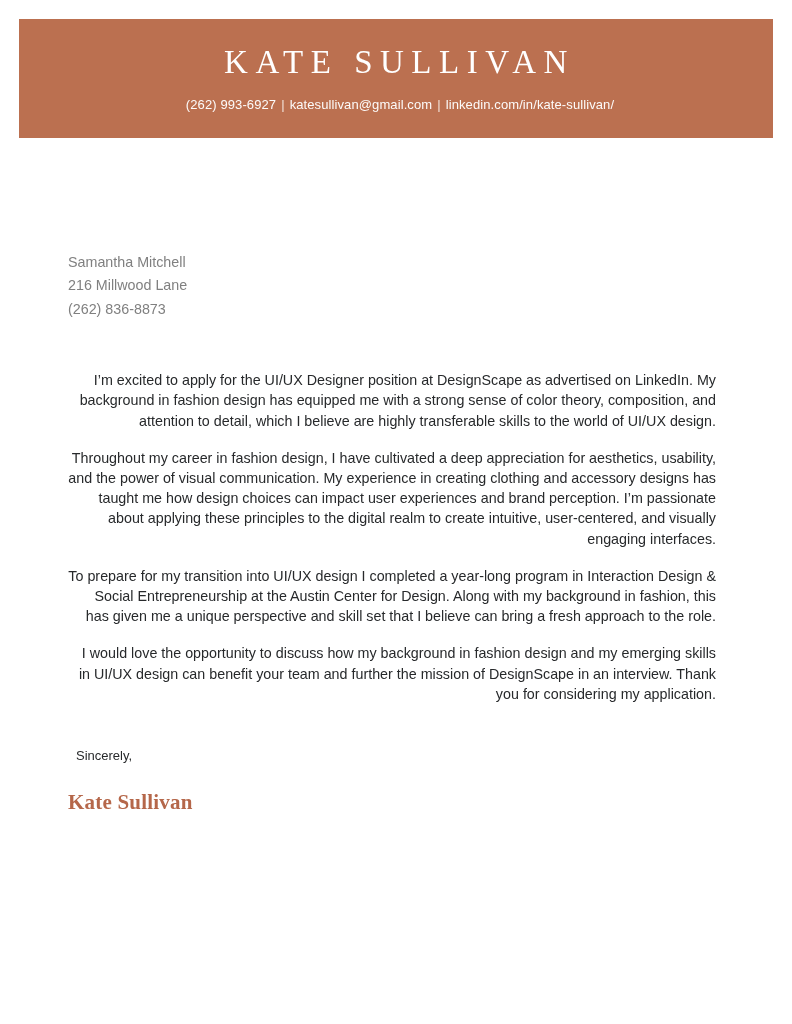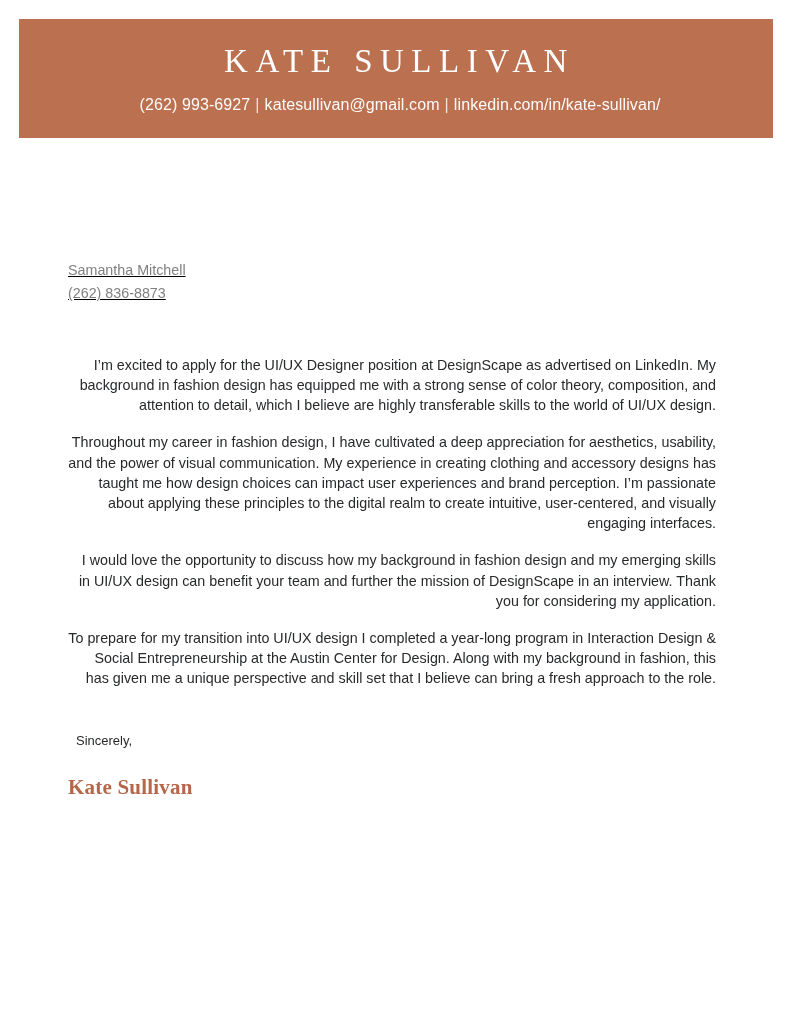--- a/index.html
+++ b/index.html
@@ -44,21 +44,21 @@
     letter-spacing: 7.5px;
     color: #ffffff;
     line-height: 1;
     margin: 0 0 0 7px;
     padding: 0;
     white-space: nowrap;
   }
 
   .header-contact {
     font-family: "Liberation Sans", sans-serif;
-    font-size: 16px;
+    font-size: 13px;
     color: #fdfbfa;
     line-height: 1;
     margin: 19px 0 0 8px;
     padding: 0;
     white-space: nowrap;
     letter-spacing: 0.1px;
   }
   .header-contact .sep {
     padding: 0 5px;
     color: #f2e2da;
@@ -66,22 +66,21 @@
 
   
   .body-wrap {
     position: absolute;
     left: 68px;
     top: 243px;
     width: 648px;
   }
 
   .recipient-block {
-    margin: 16px 0 49px 0;
-    text-decoration: underline;
+    margin: 8px 0 49px 0;
   }
   .recipient-line {
     font-size: 14.3px;
     line-height: 23.4px;
     color: #808080;
     white-space: nowrap;
   }
 
   .salutation {
     font-size: 14.3px;
@@ -127,27 +126,28 @@
     <div class="header-name">KATE SULLIVAN</div>
     <div class="header-contact">
       <span>(262) 993-6927</span><span class="sep">|</span><span>katesullivan@gmail.com</span><span class="sep">|</span><span>linkedin.com/in/kate-sullivan/</span>
     </div>
   </div>
 
   <div class="body-wrap">
 
     <div class="recipient-block">
       <div class="recipient-line">Samantha Mitchell</div>
+      <div class="recipient-line">216 Millwood Lane</div>
       <div class="recipient-line">(262) 836-8873</div>
     </div>
 
 
     <p class="para">I’m excited to apply for the UI/UX Designer position at DesignScape as advertised on LinkedIn. My background in fashion design has equipped me with a strong sense of color theory, composition, and attention to detail, which I believe are highly transferable skills to the world of UI/UX design.</p>
     <p class="para">Throughout my career in fashion design, I have cultivated a deep appreciation for aesthetics, usability, and the power of visual communication. My experience in creating clothing and accessory designs has taught me how design choices can impact user experiences and brand perception. I’m passionate about applying these principles to the digital realm to create intuitive, user-centered, and visually engaging interfaces.</p>
+    <p class="para">To prepare for my transition into UI/UX design I completed a year-long program in Interaction Design &amp; Social Entrepreneurship at the Austin Center for Design. Along with my background in fashion, this has given me a unique perspective and skill set that I believe can bring a fresh approach to the role.</p>
     <p class="para">I would love the opportunity to discuss how my background in fashion design and my emerging skills in UI/UX design can benefit your team and further the mission of DesignScape in an interview. Thank you for considering my application.</p>
-    <p class="para">To prepare for my transition into UI/UX design I completed a year-long program in Interaction Design &amp; Social Entrepreneurship at the Austin Center for Design. Along with my background in fashion, this has given me a unique perspective and skill set that I believe can bring a fresh approach to the role.</p>
 
     <div class="closing">Sincerely,</div>
 
     <div class="signature">Kate Sullivan</div>
 
   </div>
 </div>
 
 </body></html>

